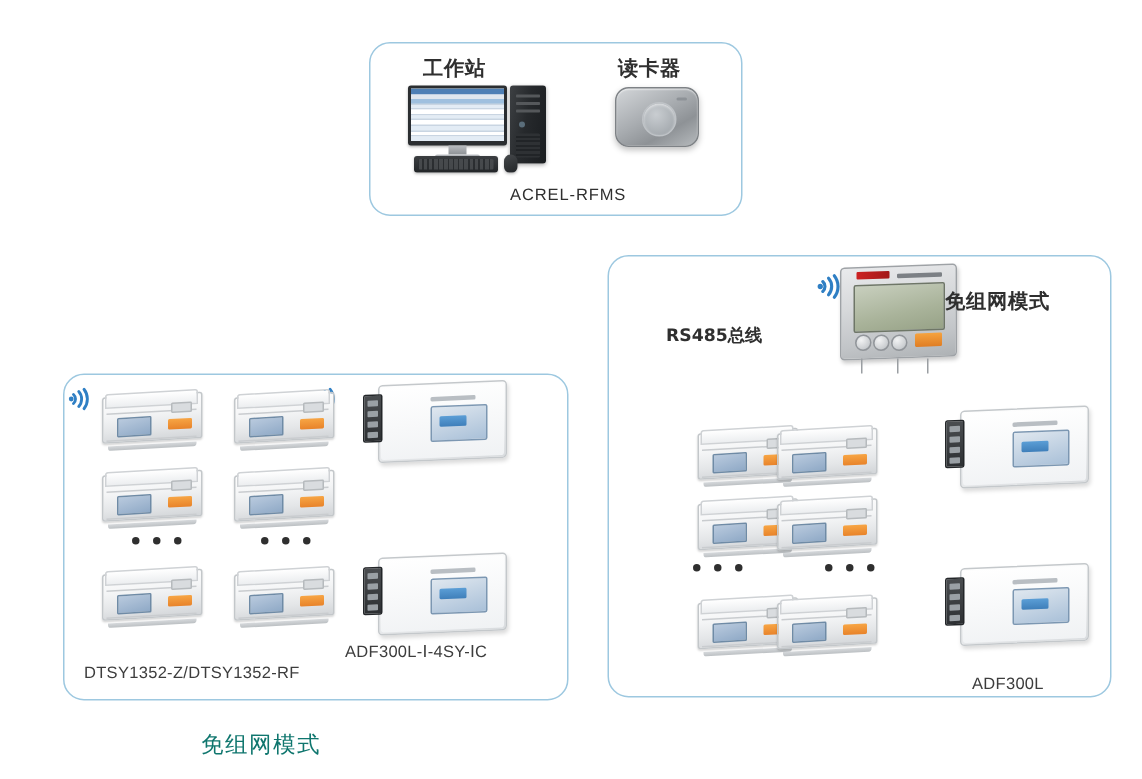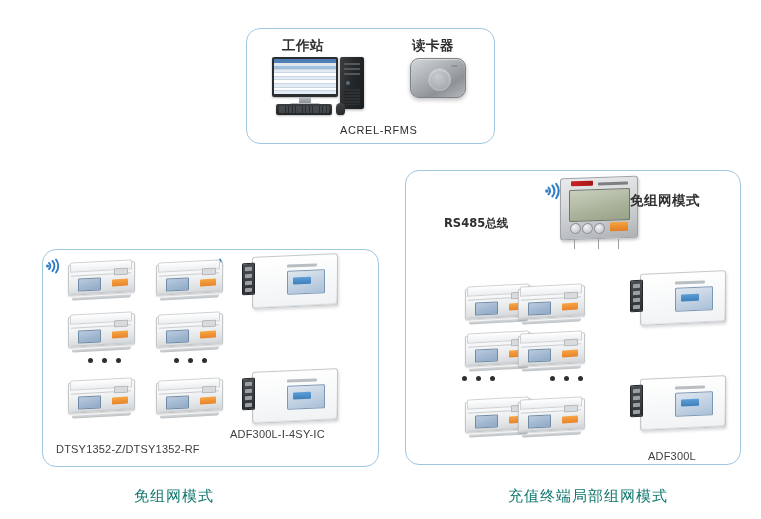--- a/index.html
+++ b/index.html
@@ -615,15 +615,14 @@
       <div class="lcd"></div>
     <div class="conn">
       <i></i>
         <i></i>
         <i></i>
         <i></i>
     </div>
   </div>
 
   <div class="model-label" id="lbl-right-adf">ADF300L</div>
-  <div class="mode-label" id="mode-right">充值终端局部组网模式</div>
 
 </div>
 
 </body></html>

